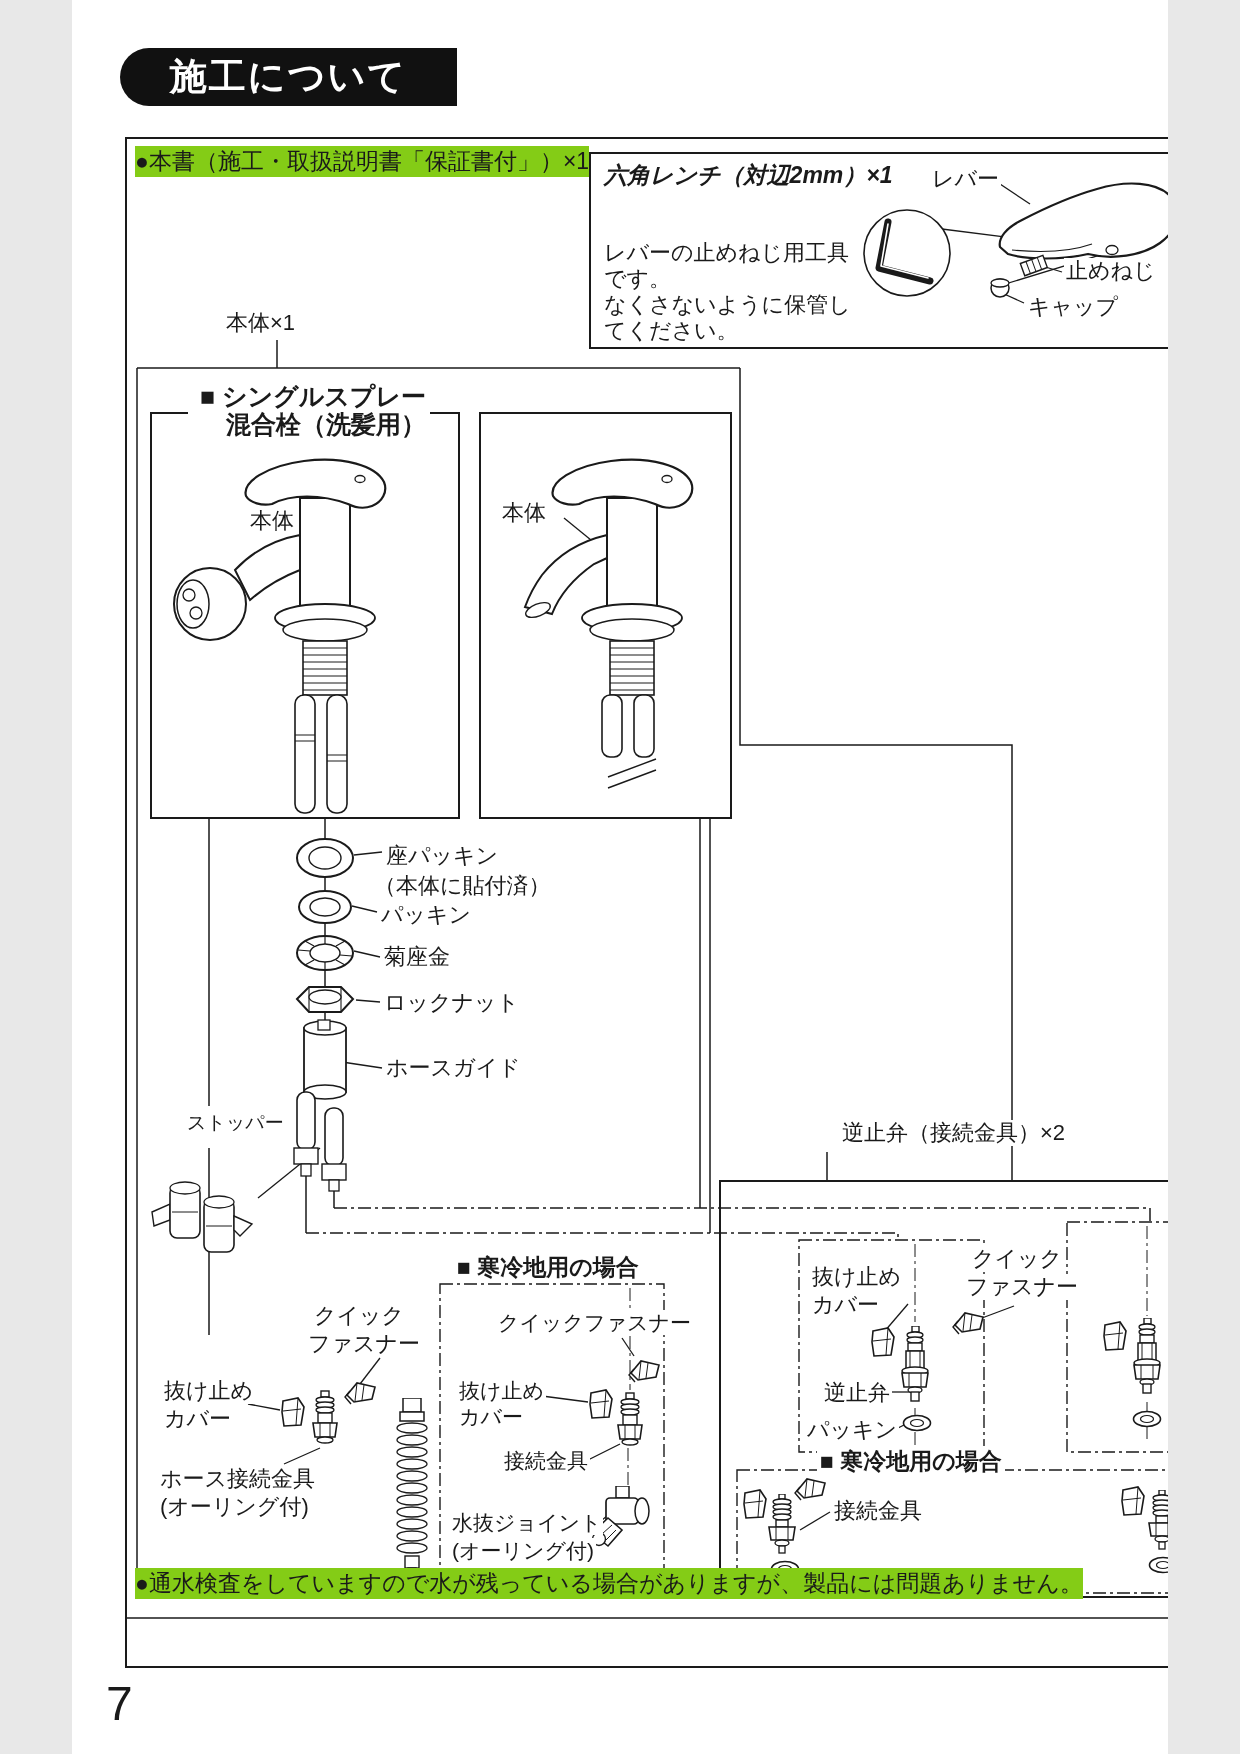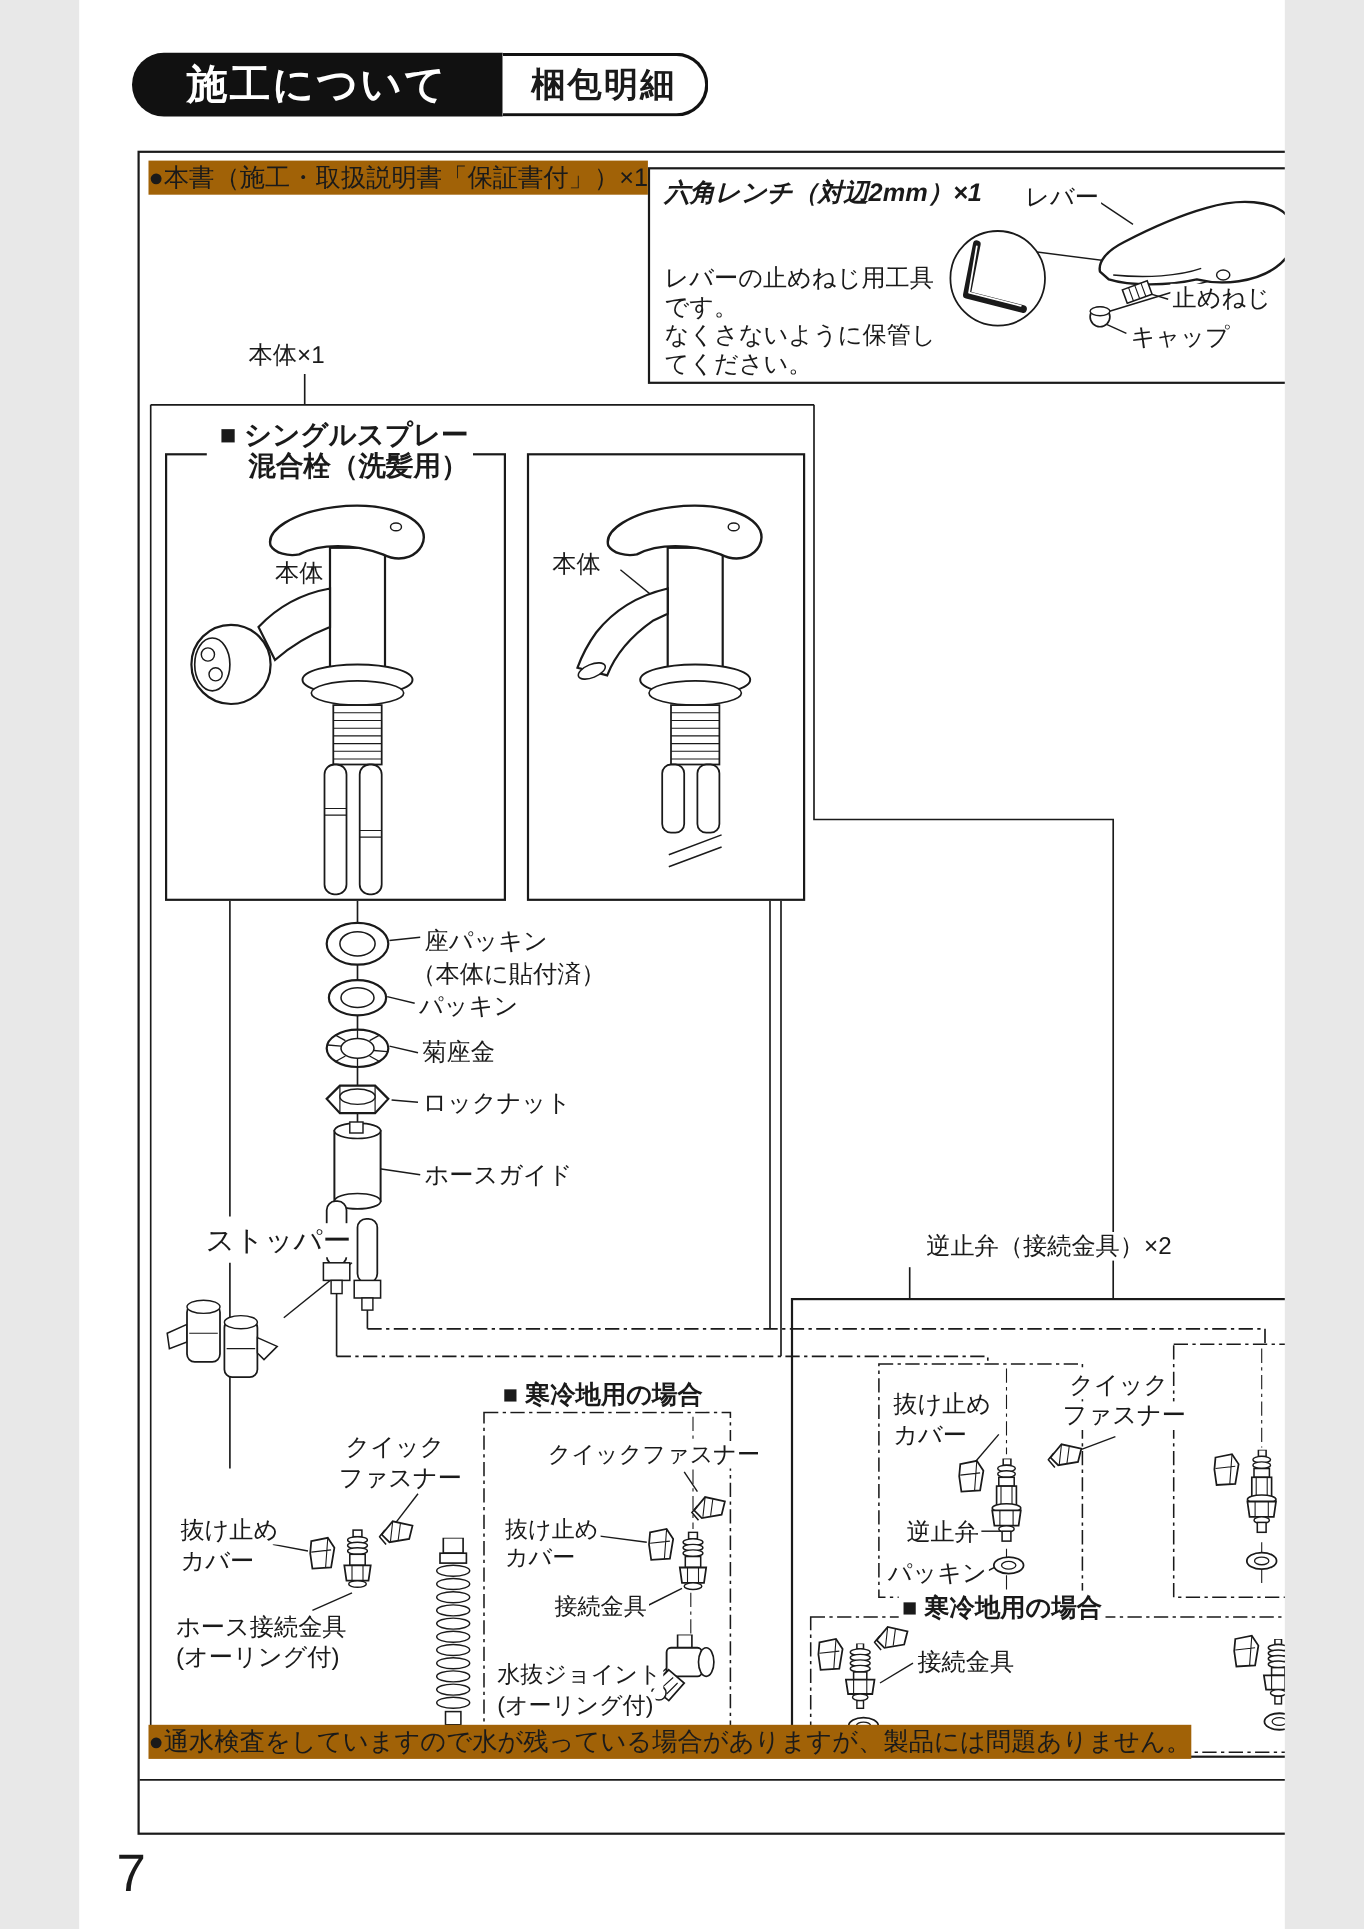--- a/index.html
+++ b/index.html
@@ -12,31 +12,30 @@
   .bold{font-weight:bold;font-style:italic;}
   .hdr-black{position:absolute;left:48px;top:48px;width:337px;height:58px;background:#111;
        border-radius:29px 0 0 29px;color:#fff;font-size:37px;font-weight:bold;text-align:center;
        line-height:58px;letter-spacing:2px;z-index:6;}
   .hdr-white{position:absolute;left:385px;top:48px;width:184px;height:52px;background:#fff;
        border:3px solid #111;border-left:none;border-radius:0 29px 29px 0;font-size:31px;font-weight:bold;
        text-align:center;line-height:52px;letter-spacing:2px;z-index:6;}
   .fttl{position:absolute;background:#fff;font-size:25px;font-weight:bold;line-height:1.12;z-index:5;padding:0 4px;}
   .fttl .ind{padding-left:34px;}
   .coldttl{position:absolute;background:#fff;font-size:23px;font-weight:bold;z-index:5;padding:0 3px;white-space:nowrap;}
-  .note{position:absolute;font-size:23px;z-index:5;background:#a16207;white-space:nowrap;}
+  .note{position:absolute;font-size:23px;z-index:5;background:#84cc16;white-space:nowrap;}
   #pageno{position:absolute;left:34px;top:1676px;font-size:48px;z-index:5;}
   svg{position:absolute;left:0;top:0;z-index:2;pointer-events:none;}
 </style>
 </head>
 <body>
 
 <div id="page">
 
   <div class="hdr-black">施工について</div>
-  <div class="hdr-white">梱包明細</div>
 
   <div class="box" style="left:53px;top:137px;width:1133px;height:1527px;border-width:2.5px;"></div>
   <div class="box" style="left:517px;top:152px;width:607px;height:193px;"></div>
   <div class="box" style="left:78px;top:412px;width:306px;height:403px;"></div>
   <div class="box" style="left:407px;top:412px;width:249px;height:403px;"></div>
   <div class="box" style="left:647px;top:1180px;width:521px;height:414px;"></div>
 
   <svg width="1240" height="1754" viewBox="0 0 1240 1754">
     <defs>
       <symbol id="p-fastener" width="36" height="30">
@@ -316,21 +315,21 @@
   <div class="lbl" style="left:176px;top:508px;">本体</div>
   <div class="lbl" style="left:428px;top:500px;">本体</div>
 
   <div class="lbl" style="left:312px;top:843px;">座パッキン</div>
   <div class="lbl" style="left:300px;top:873px;">（本体に貼付済）</div>
   <div class="lbl" style="left:307px;top:902px;">パッキン</div>
   <div class="lbl" style="left:310px;top:944px;">菊座金</div>
   <div class="lbl" style="left:310px;top:990px;">ロックナット</div>
   <div class="lbl" style="left:312px;top:1055px;">ホースガイド</div>
 
-  <div class="lbl" style="left:113px;top:1112px;font-size:26px;">ストッパー</div>
+  <div class="lbl" style="left:113px;top:1112px;font-size:19px;">ストッパー</div>
 
   <div class="lbl" style="left:768px;top:1120px;">逆止弁（接続金具）×2</div>
 
   <div class="lbl" style="left:240px;top:1303px;">クイック</div>
   <div class="lbl" style="left:234px;top:1331px;">ファスナー</div>
   <div class="lbl" style="left:90px;top:1378px;">抜け止め</div>
   <div class="lbl" style="left:90px;top:1406px;">カバー</div>
   <div class="lbl" style="left:86px;top:1466px;">ホース接続金具</div>
   <div class="lbl" style="left:86px;top:1494px;">(オーリング付)</div>
 

